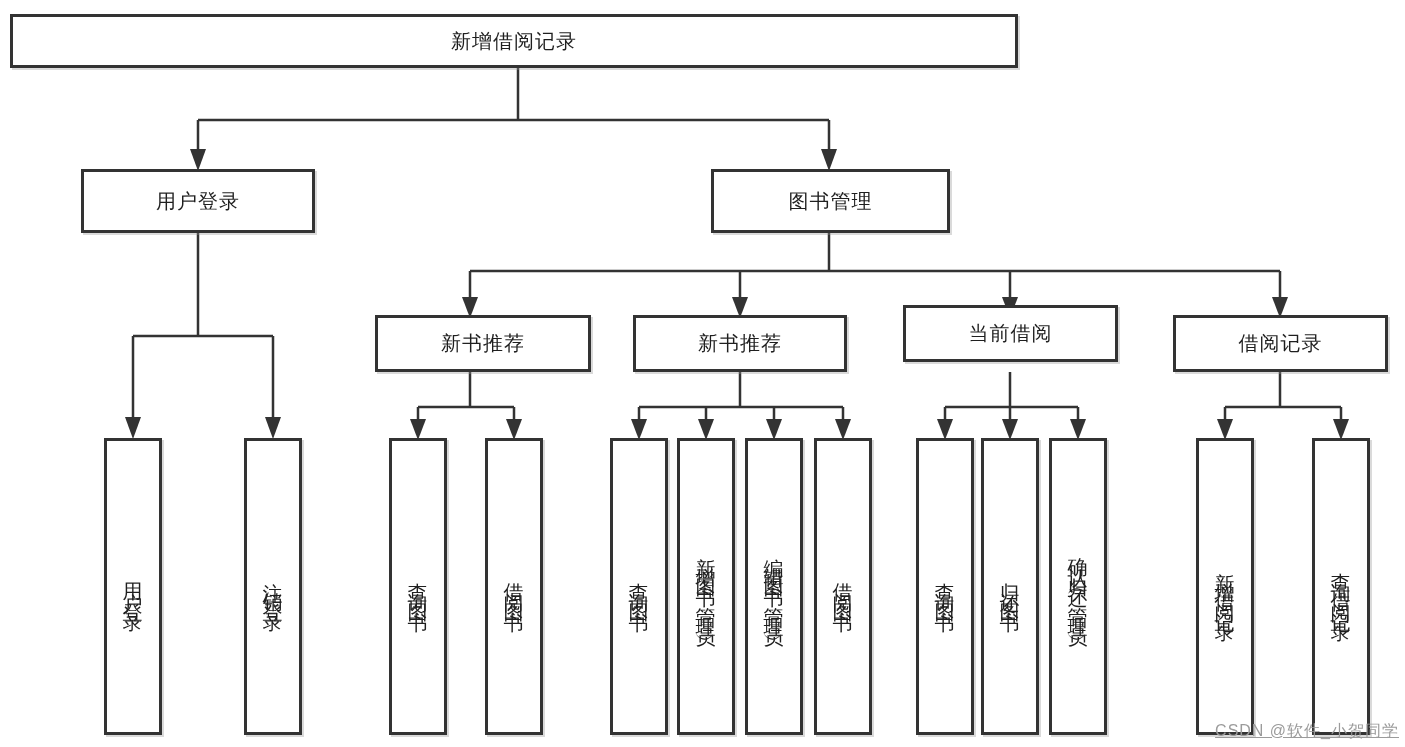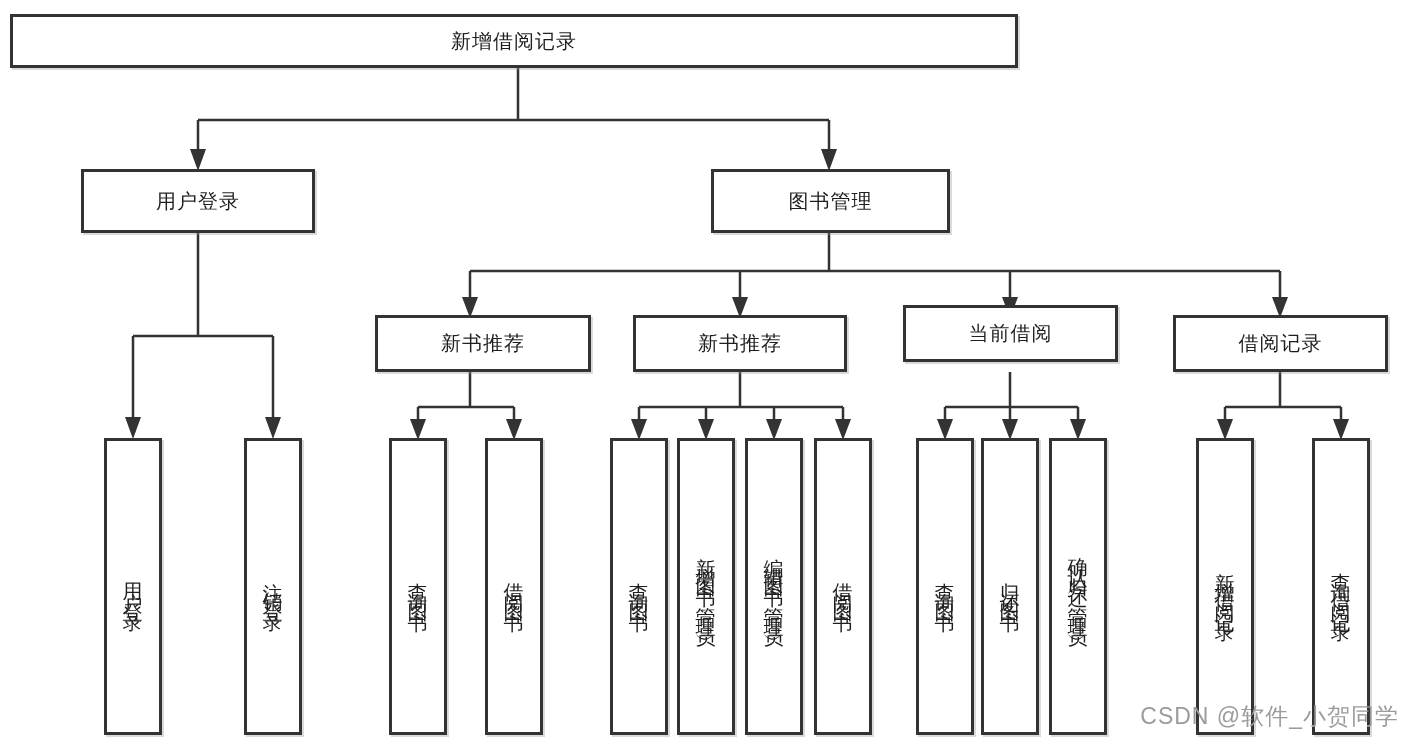--- a/index.html
+++ b/index.html
@@ -55,26 +55,27 @@
   .vbox .vtext {
     writing-mode: vertical-rl;
     text-orientation: mixed;
     letter-spacing: 10px;
     line-height: 1;
     max-height: 288px;
   }
   .watermark {
     position: absolute;
     right: 6px;
-    bottom: 15px;
-    font-size: 23px;
+    bottom: 5px;
+    font-size: 16px;
     color: var(--wm, #9b9b9b);
     letter-spacing: 1px;
     white-space: nowrap;
     z-index: 5;
+    text-decoration: underline;
   }
 </style>
 </head>
 <body>
 
 <div id="canvas">
 
   <svg class="connector-layer" viewBox="0 0 1405 747" xmlns="http://www.w3.org/2000/svg">
 
     <path d="M518,68 V120 M198,120 H829 M198,120 V152 M829,120 V152"></path>

